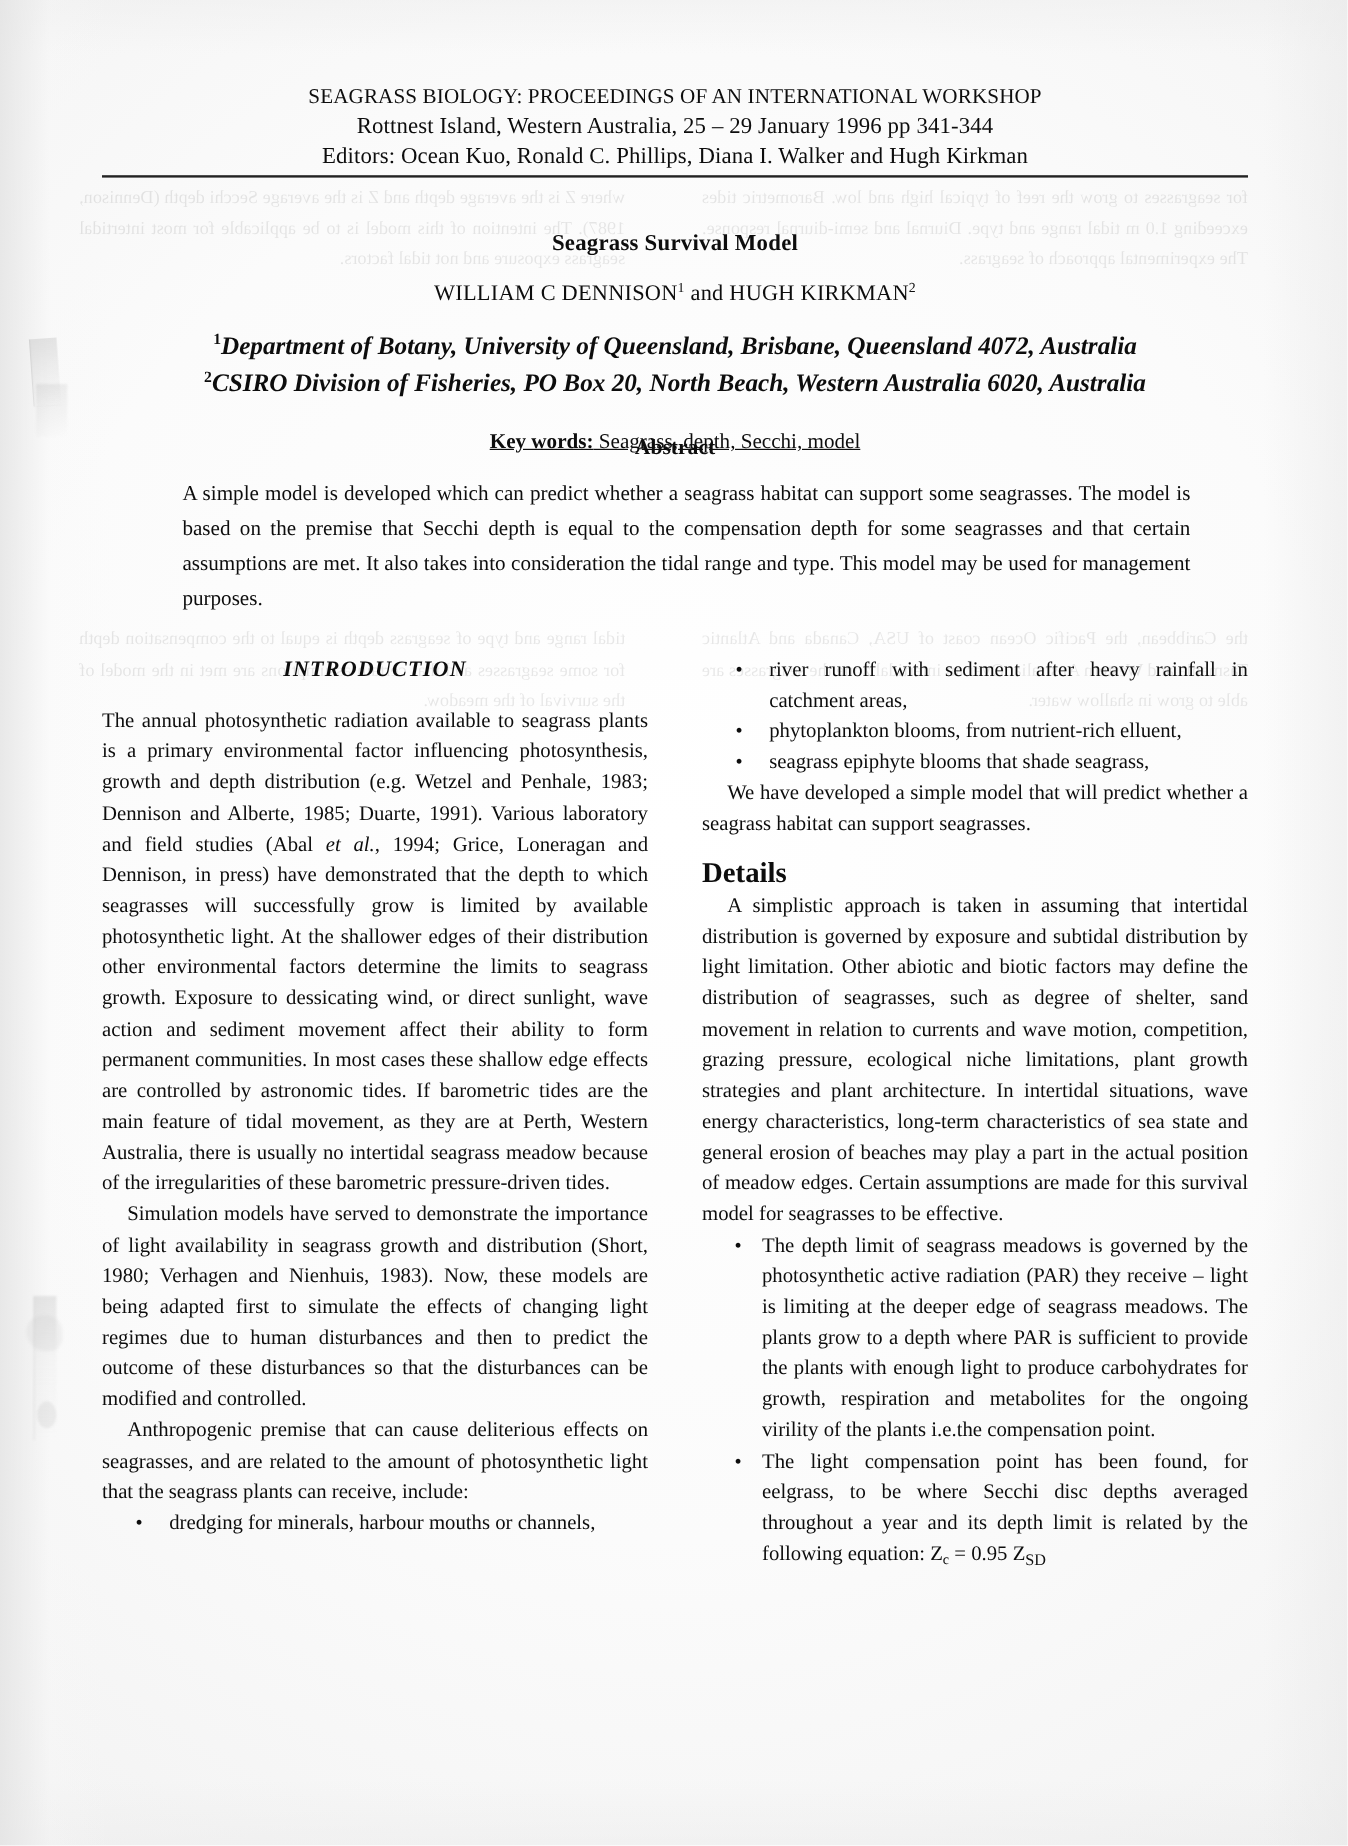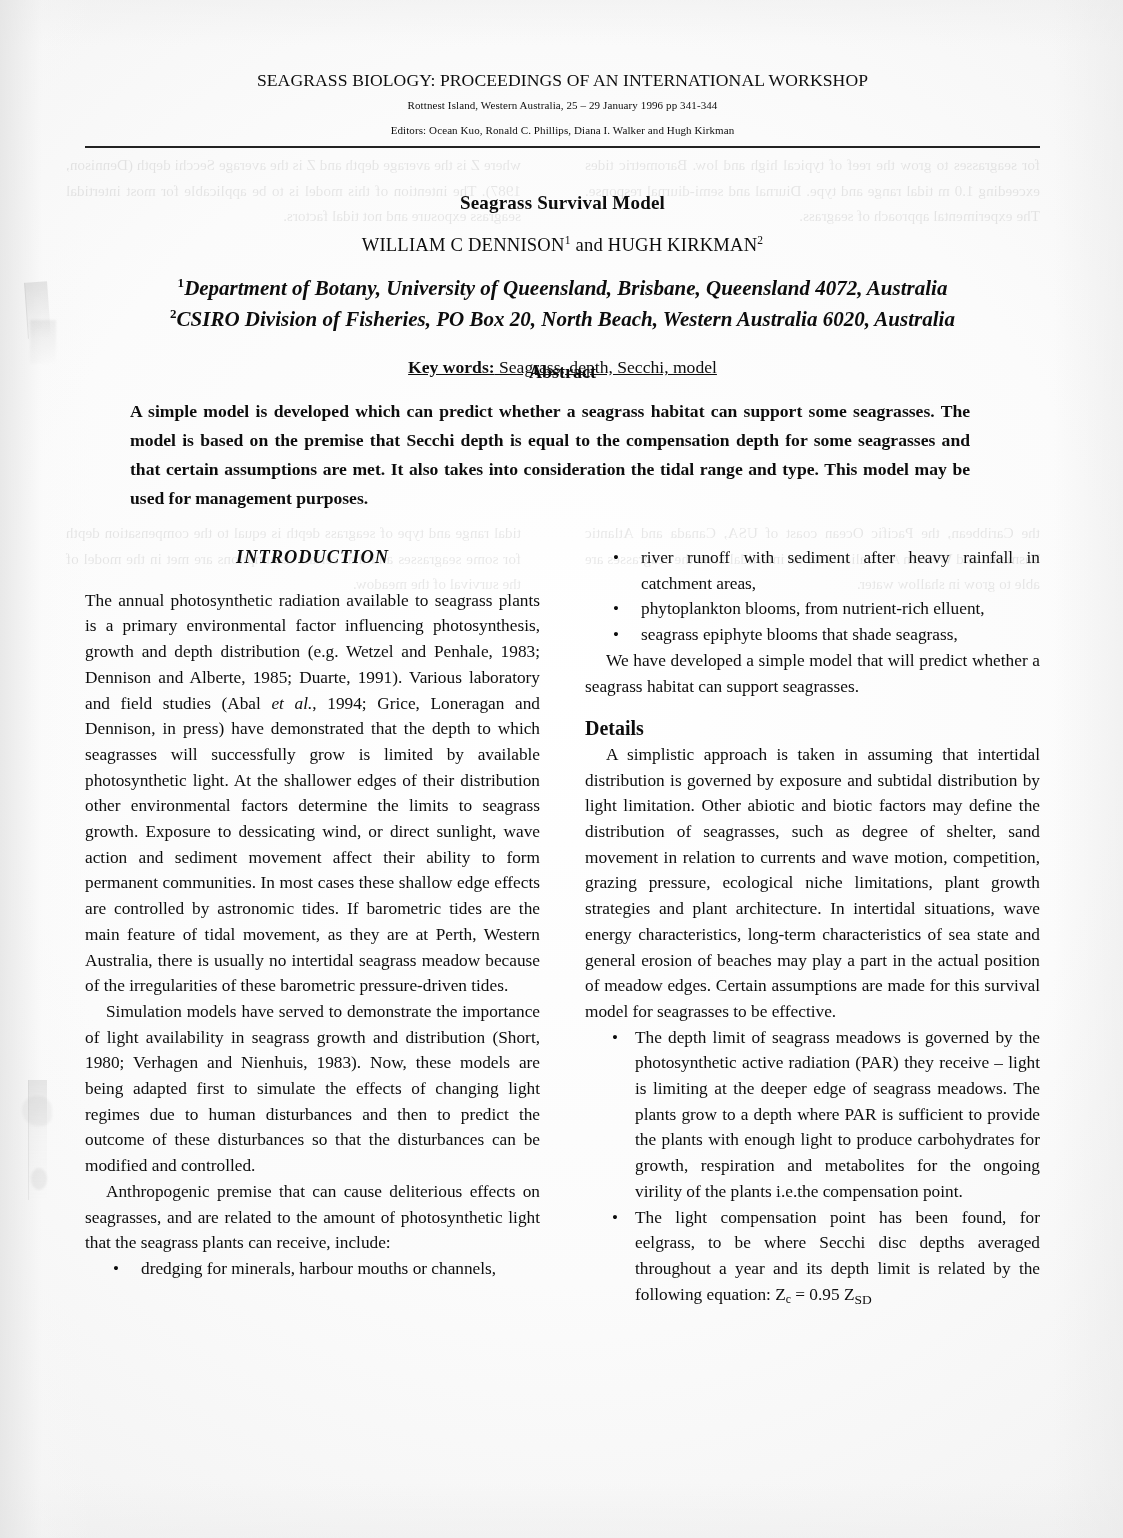--- a/index.html
+++ b/index.html
@@ -99,21 +99,21 @@
 
   
   .runhead {
     position: absolute;
     left: 85px;
     top: 68px;
     width: 955px;
     text-align: center;
   }
   .runhead .line {
-    font-size: 11px;
+    font-size: 19px;
     line-height: 25px;
     letter-spacing: 0.1px;
   }
   .runhead .line1 { font-size: 17.6px; }
   .rule {
     position: absolute;
     left: 85px;
     top: 146px;
     width: 955px;
     height: 0;
@@ -160,27 +160,26 @@
     position: absolute;
     left: 85px;
     top: 362px;
     width: 955px;
     text-align: center;
     font-size: 18px;
     font-weight: bold;
   }
   .abstract-body {
     position: absolute;
-    left: 130px;
+    left: 152px;
     top: 397px;
     width: 840px;
     font-size: 17.6px;
     line-height: 29px;
     text-align: justify;
-    font-weight: bold;
   }
 
   
   .col {
     position: absolute;
     top: 545px;
     width: 455px;
     font-size: 17.3px;
     line-height: 25.7px;
     text-align: justify;
@@ -191,21 +190,21 @@
   .sec-head {
     text-align: center;
     font-weight: bold;
     font-size: 18.4px;
     letter-spacing: 1px;
     margin: 0 0 17px 0;
     font-style: italic;
   }
   .sub-head {
     font-weight: bold;
-    font-size: 20px;
+    font-size: 24px;
     text-align: left;
     margin: 17px 0 0 0;
   }
   p.para {
     margin: 0;
     text-indent: 0;
   }
   p.para.indent { text-indent: 21px; }
 
   ul.bullets {

